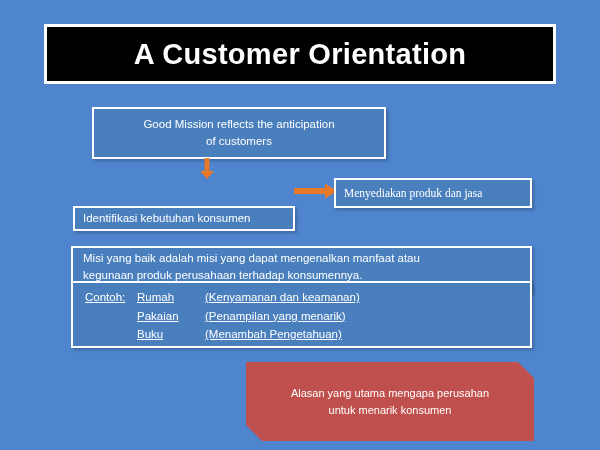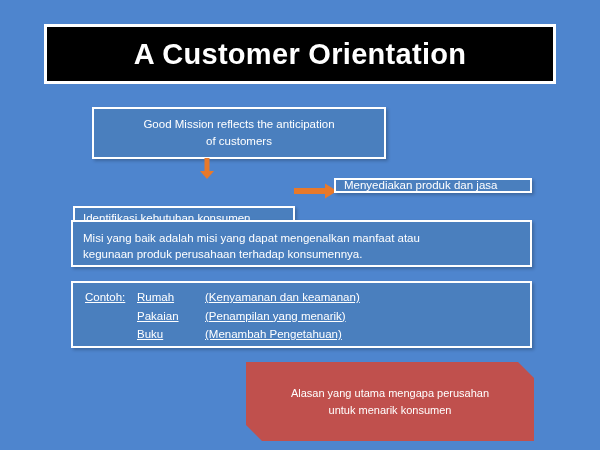--- a/index.html
+++ b/index.html
@@ -76,33 +76,34 @@
     display: flex;
     align-items: center;
     padding: 0 8px;
     margin-top: 28px;
   }
 
   .box-menyediakan {
     left: 334px;
     top: 178px;
     width: 198px;
-    height: 15px;
+    height: 30px;
     display: flex;
     align-items: center;
     padding: 0 8px;
+    font-family: Liberation Serif, serif;
   }
 
   .box-misi {
     left: 71px;
-    top: 220px;
+    top: 246px;
     width: 461px;
     height: 47px;
     display: flex;
-    align-items: flex-end;
+    align-items: flex-start;
     padding: 2px 10px;
   }
 
   .box-contoh {
     left: 71px;
     top: 281px;
     width: 461px;
     height: 67px;
     padding: 6px 10px 4px 12px;
     text-decoration: underline;

